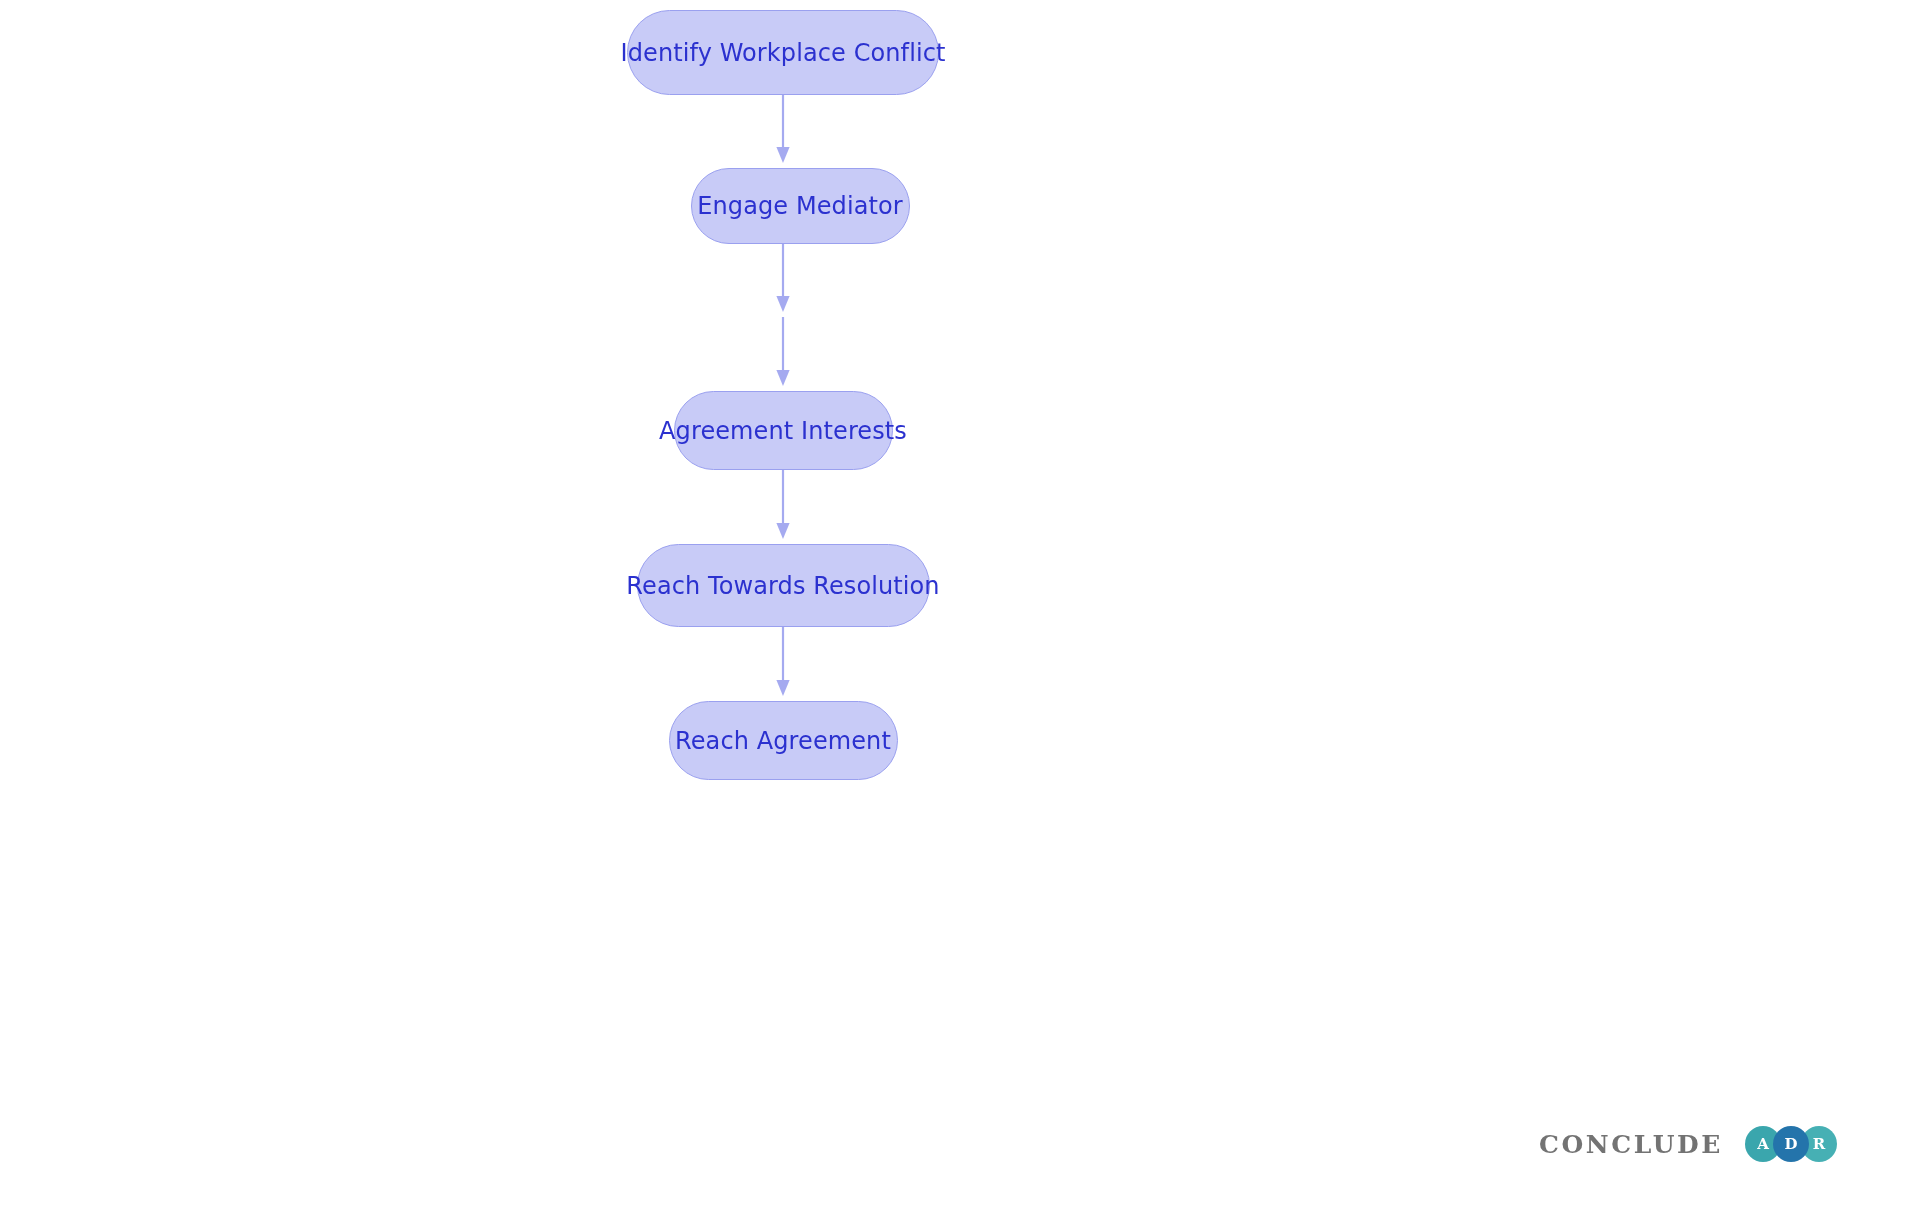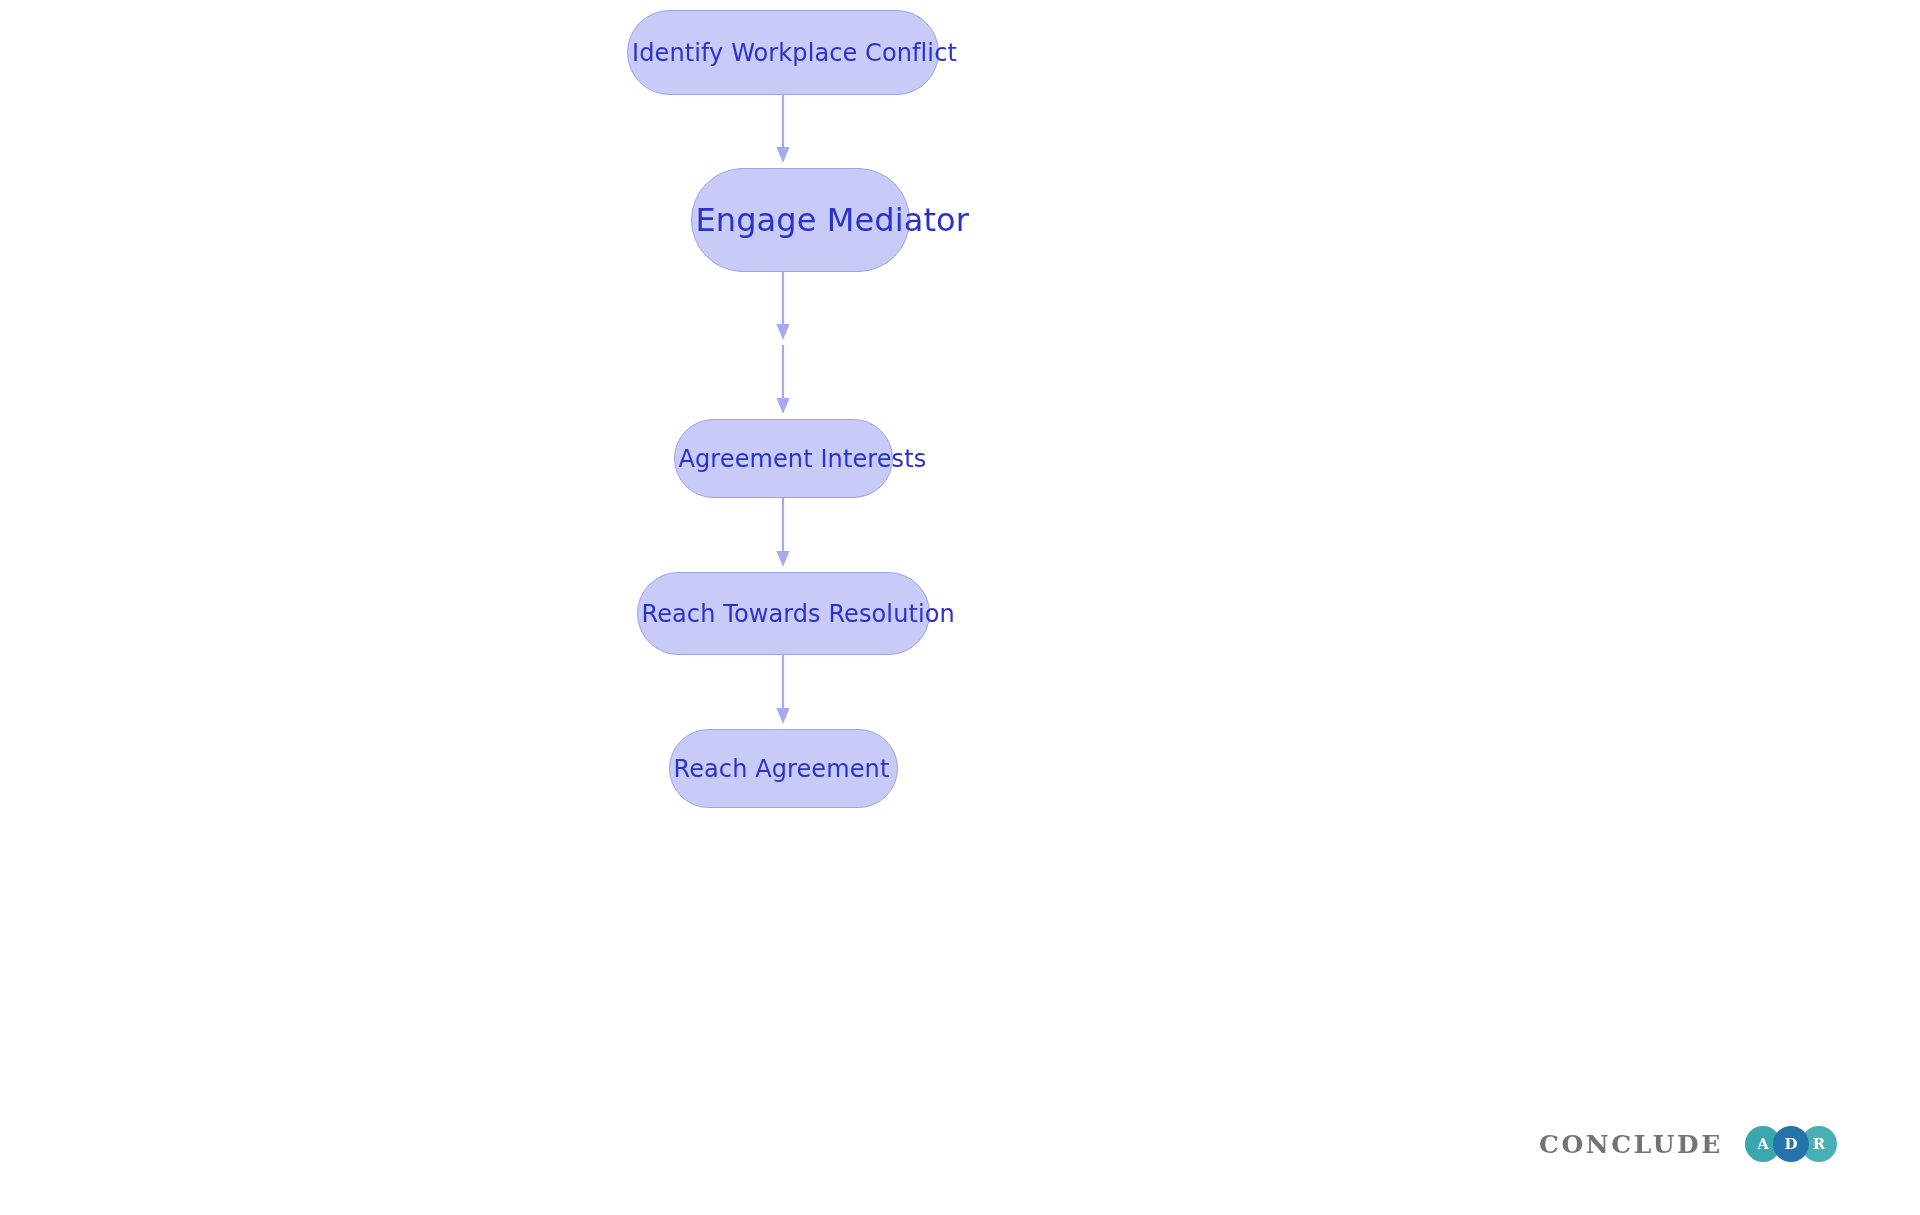--- a/index.html
+++ b/index.html
@@ -38,20 +38,21 @@
 
   
   .node {
     box-sizing: border-box;
     background: #c8cbf7;
     border: 1.3px solid #9aa0ef;
     border-radius: 999px;
     color: #2b31cf;
     display: flex;
     align-items: center;
+    justify-content: center;
     text-align: center;
     white-space: nowrap;
     letter-spacing: 0.1px;
     font-weight: 400;
   }
 
   .node-label {
     display: block;
     line-height: 1;
     padding: 0 4px;
@@ -117,21 +118,21 @@
       <span class="node-label">Identify Workplace Conflict</span>
     </div>
 
     <div class="connector" style="height:73px;">
       <svg width="20" height="73" viewBox="0 0 20 73" aria-hidden="true">
         <line x1="10" y1="0" x2="10" y2="56" stroke="#a5aaf0" stroke-width="2.2"></line>
         <polygon points="3.4,52 16.6,52 10,68" fill="#a5aaf0"></polygon>
       </svg>
     </div>
 
-    <div class="node" style="width:219px;height:104px;font-size:32px;margin-left:34px;">
+    <div class="node" style="width:219px;height:76px;font-size:24px;margin-left:34px;">
       <span class="node-label">Engage Mediator</span>
     </div>
 
     <div class="connector" style="height:73px;">
       <svg width="20" height="73" viewBox="0 0 20 73" aria-hidden="true">
         <line x1="10" y1="0" x2="10" y2="56" stroke="#a5aaf0" stroke-width="2.2"></line>
         <polygon points="3.4,52 16.6,52 10,68" fill="#a5aaf0"></polygon>
       </svg>
     </div>
 

